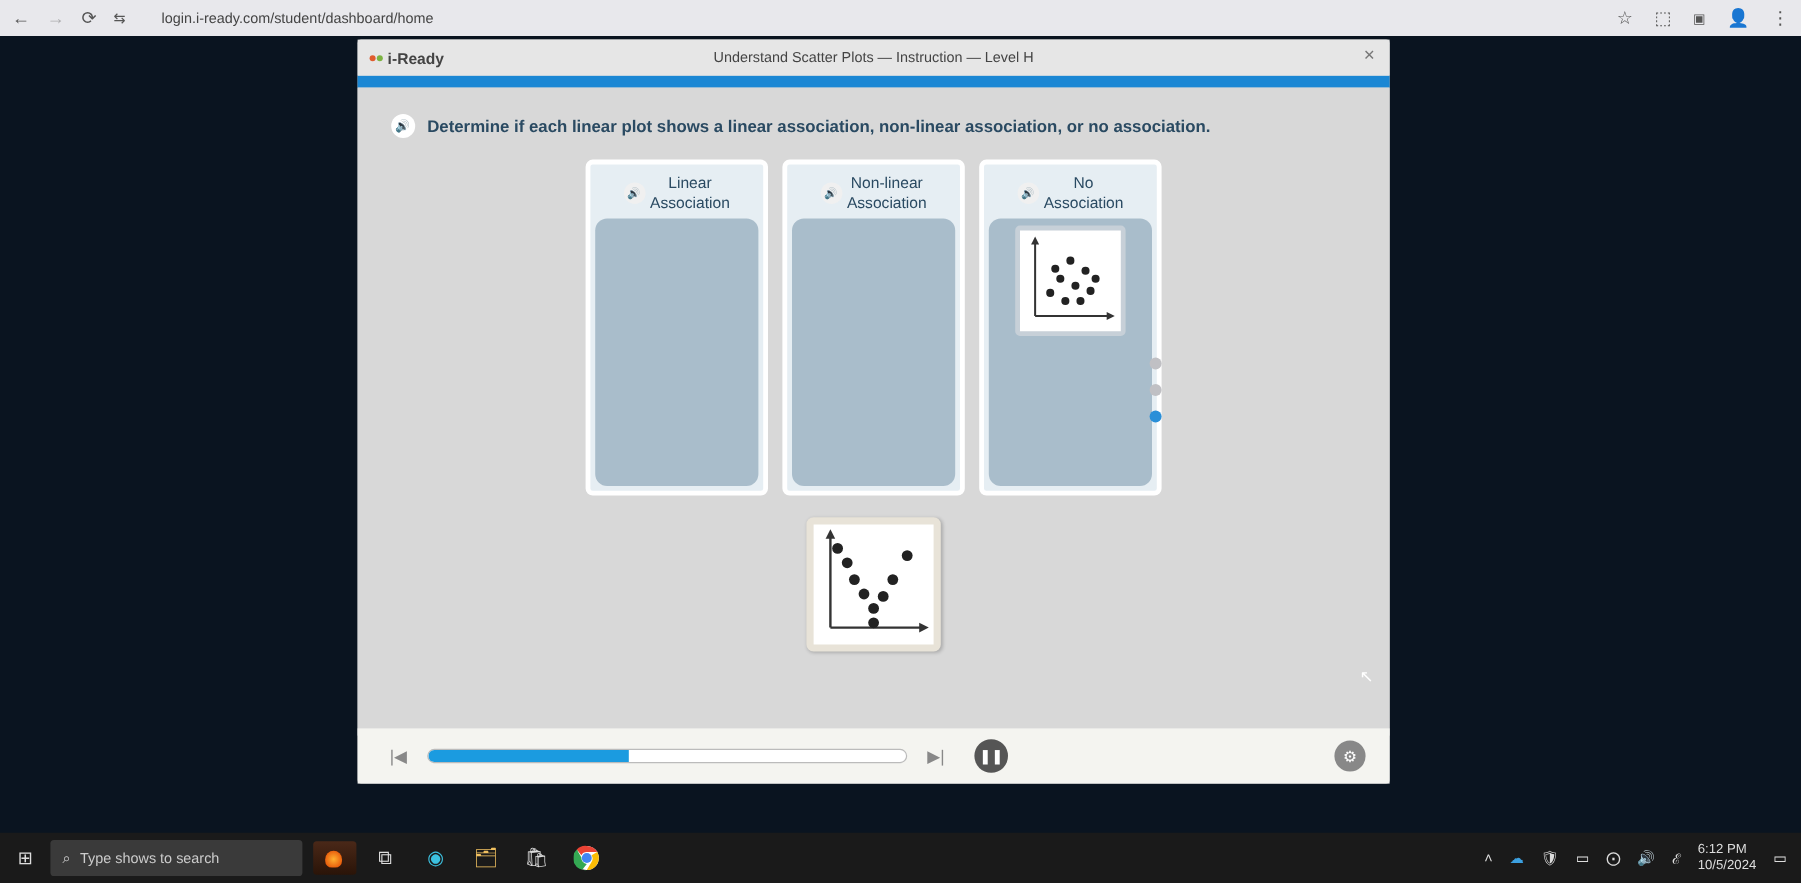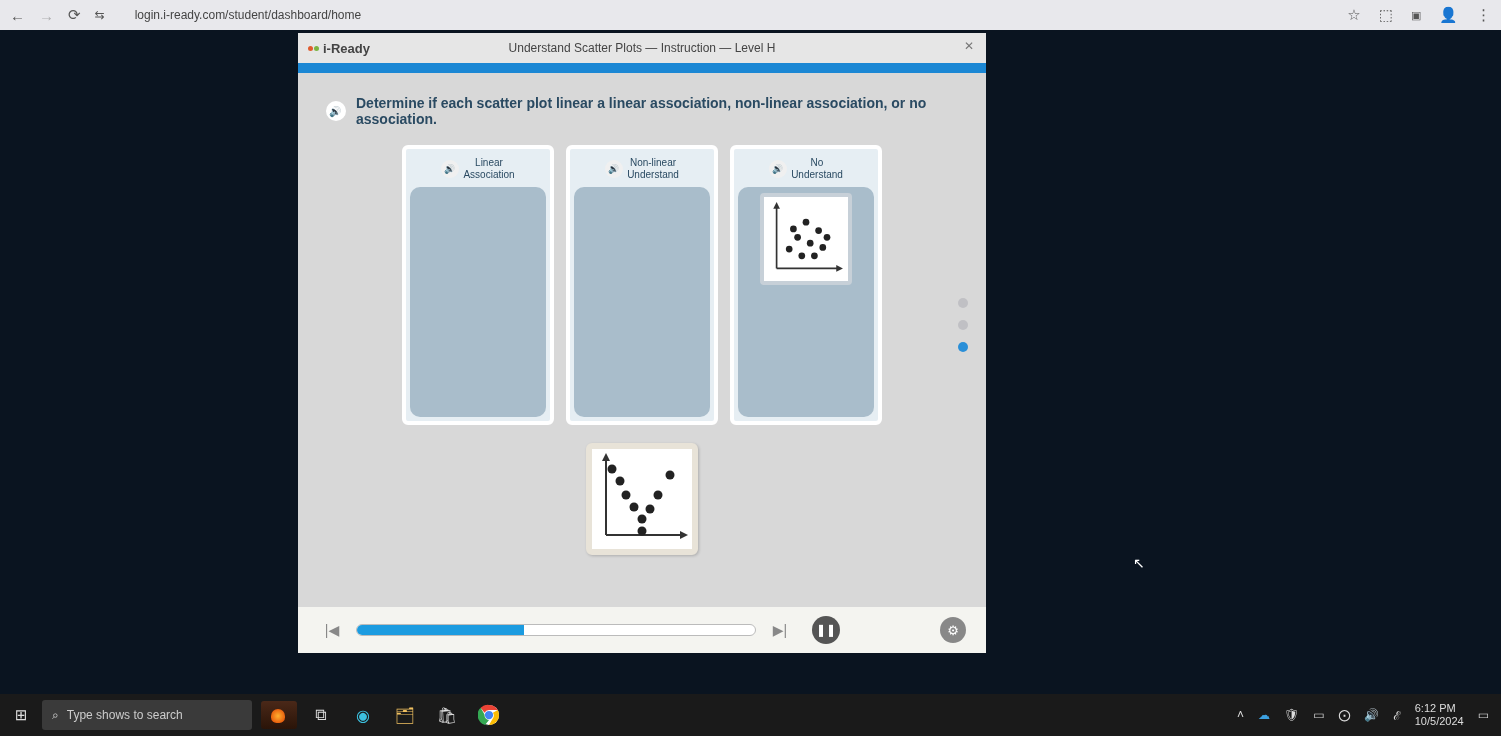--- a/index.html
+++ b/index.html
@@ -6,21 +6,21 @@
 body { width:1501px; height:736px; background:#0a1420; overflow:hidden; position:relative; }
 
 
 .browser-bar { height:30px; background:#e8e8ec; display:flex; align-items:center; padding:0 10px; gap:14px; color:#4a4a4a; font-size:13px; }
 .nav-icons { display:flex; gap:14px; align-items:center; }
 .nav-btn { color:#555; font-size:15px; cursor:pointer; }
 .url { color:#444; font-size:12px; flex:1;padding-left:16px; }
 .url-extras { display:flex; gap:18px; align-items:center; color:#555; font-size:15px; }
 
 
-.lesson-window { position:absolute; left:298px; top:33px; width:688px; height:620px; background:#dcdcdc; border-radius:3px; }
+.lesson-window { position:absolute; left:298px; top:33px; width:860px; height:620px; background:#dcdcdc; border-radius:3px; }
 .lesson-header { height:30px; background:#e6e6e6; display:flex; align-items:center; font-size:12px; color:#444; position:relative; }
 .brand { display:flex; align-items:center; font-weight:bold; font-size:13px; color:#444; margin-left:10px; }
 .brand-dots { display:inline-flex; gap:1px; margin-right:4px; }
 .brand-dot { width:5px; height:5px; border-radius:50%; }
 .title-center { position:absolute; left:0; right:0; text-align:center; pointer-events:none; }
 .close-x { position:absolute; right:12px; top:6px; color:#777; cursor:pointer; font-size:12px; }
 
 .blue-strip { height:10px; background:#1b87d4; }
 
 .content { position:relative; height:540px; background:#d8d8d8; 
@@ -28,21 +28,21 @@
  background-size:8px 8px;
 }
 
 .prompt { display:flex; align-items:center; gap:10px; padding:22px 28px 18px; font-size:14px; font-weight:bold; color:#2a4a62; }
 .audio-icon { width:20px; height:20px; border-radius:50%; background:#fff; display:flex; align-items:center; justify-content:center; font-size:10px; color:#555; cursor:pointer; flex-shrink:0; }
 
 .bins { display:flex; justify-content:center; gap:12px; }
 .bin { width:152px; height:280px; background:#e6eef3; border:4px solid #fff; border-radius:6px; padding:4px; display:flex; flex-direction:column; align-items:center; }
 .bin-header { display:flex; align-items:center; gap:4px; width:100%; justify-content:center; margin:4px 0 6px; }
 .bin-audio { width:18px; height:18px; border-radius:50%; background:#f0f0f0; display:flex; align-items:center; justify-content:center; font-size:9px; color:#555; cursor:pointer; }
-.bin-title { font-size:10px; color:#2a4a62; text-align:center; line-height:1.2; }
+.bin-title { font-size:13px; color:#2a4a62; text-align:center; line-height:1.2; }
 .bin-well { flex:1; width:100%; background:#a9bdcb; border-radius:10px; padding:4px; }
 .bin-well.has-item { background:#a9bdcb; }
 
 .scatter-tile { width:92px; height:92px; background:#fff; border:4px solid #c7d0d8; border-radius:4px; position:relative; margin:2px auto; cursor:grab; }
 .scatter-tile svg { width:100%; height:100%; }
 
 .draggable-area { display:flex; justify-content:center; margin-top:18px; }
 .draggable-tile { width:112px; height:112px; background:#fff; border:6px solid #e8e3d8; border-radius:6px; position:relative; cursor:grab; box-shadow:1px 1px 3px rgba(0,0,0,.2); }
 .draggable-tile svg { width:100%; height:100%; }
 
@@ -100,48 +100,48 @@
       <span>i-Ready</span>
     </span>
     <span class="title-center">Understand Scatter Plots — Instruction — Level H</span>
     <span class="close-x">✕</span>
   </div>
   <div class="blue-strip"></div>
 
   <div class="content">
     <div class="prompt">
       <span class="audio-icon">🔊</span>
-      <span>Determine if each scatter plot linear a linear association, non-linear association, or no association.</span>
+      <span>Determine if each linear plot shows a linear association, non-linear association, or no association.</span>
     </div>
 
     <div class="bins">
 
       <div class="bin">
         <div class="bin-header">
           <span class="bin-audio">🔊</span>
           <span class="bin-title" style="white-space:pre-line">Linear
 Association</span>
         </div>
         <div class="bin-well"></div>
       </div>
 
       <div class="bin">
         <div class="bin-header">
           <span class="bin-audio">🔊</span>
           <span class="bin-title" style="white-space:pre-line">Non-linear
-Understand</span>
+Association</span>
         </div>
         <div class="bin-well"></div>
       </div>
 
       <div class="bin">
         <div class="bin-header">
           <span class="bin-audio">🔊</span>
           <span class="bin-title" style="white-space:pre-line">No
-Understand</span>
+Association</span>
         </div>
         <div class="bin-well has-item">
           <div class="scatter-tile">
             <svg viewBox="0 0 100 100">
               <line x1="15" y1="10" x2="15" y2="85" stroke="#333" stroke-width="2"></line>
               <polygon points="15,6 11,14 19,14" fill="#333"></polygon>
               <line x1="15" y1="85" x2="90" y2="85" stroke="#333" stroke-width="2"></line>
               <polygon points="94,85 86,81 86,89" fill="#333"></polygon>
               <circle cx="30" cy="62" r="4" fill="#222"></circle>
               <circle cx="40" cy="48" r="4" fill="#222"></circle>

